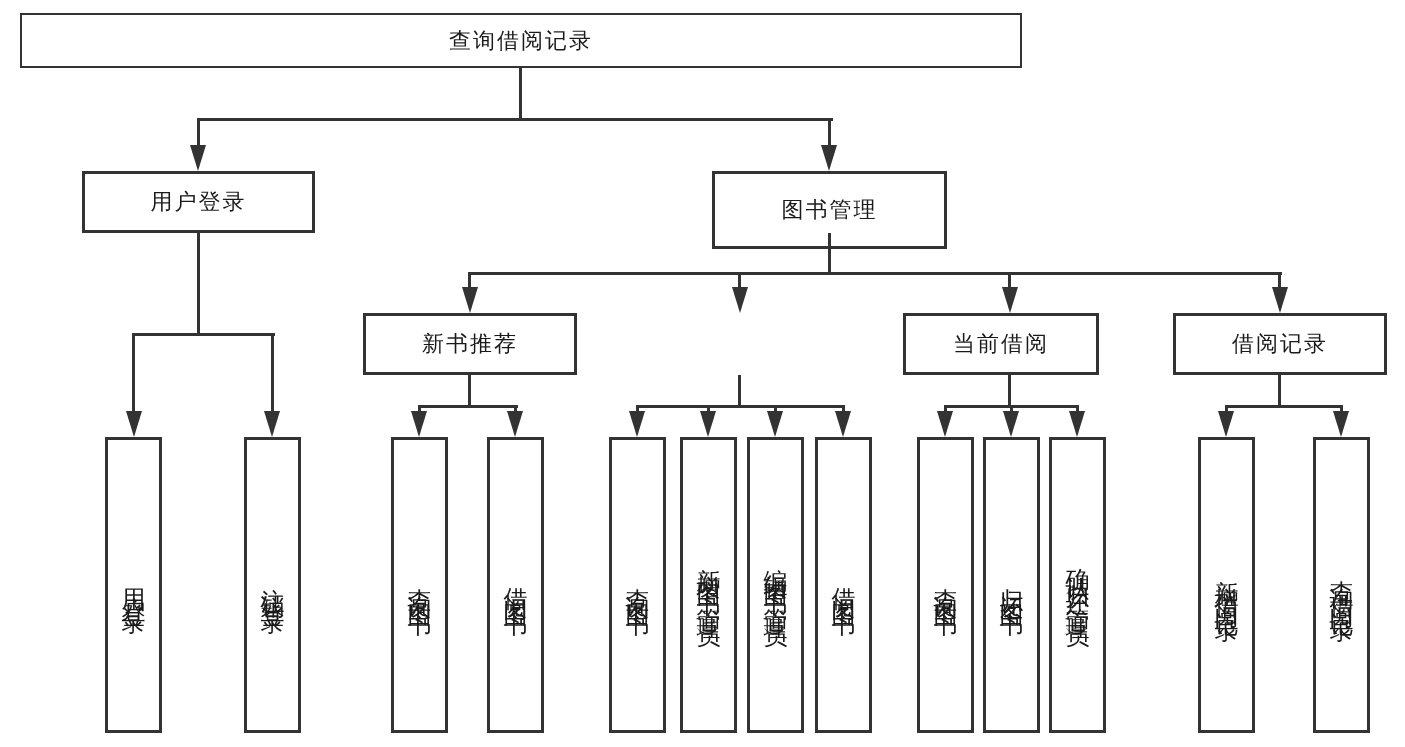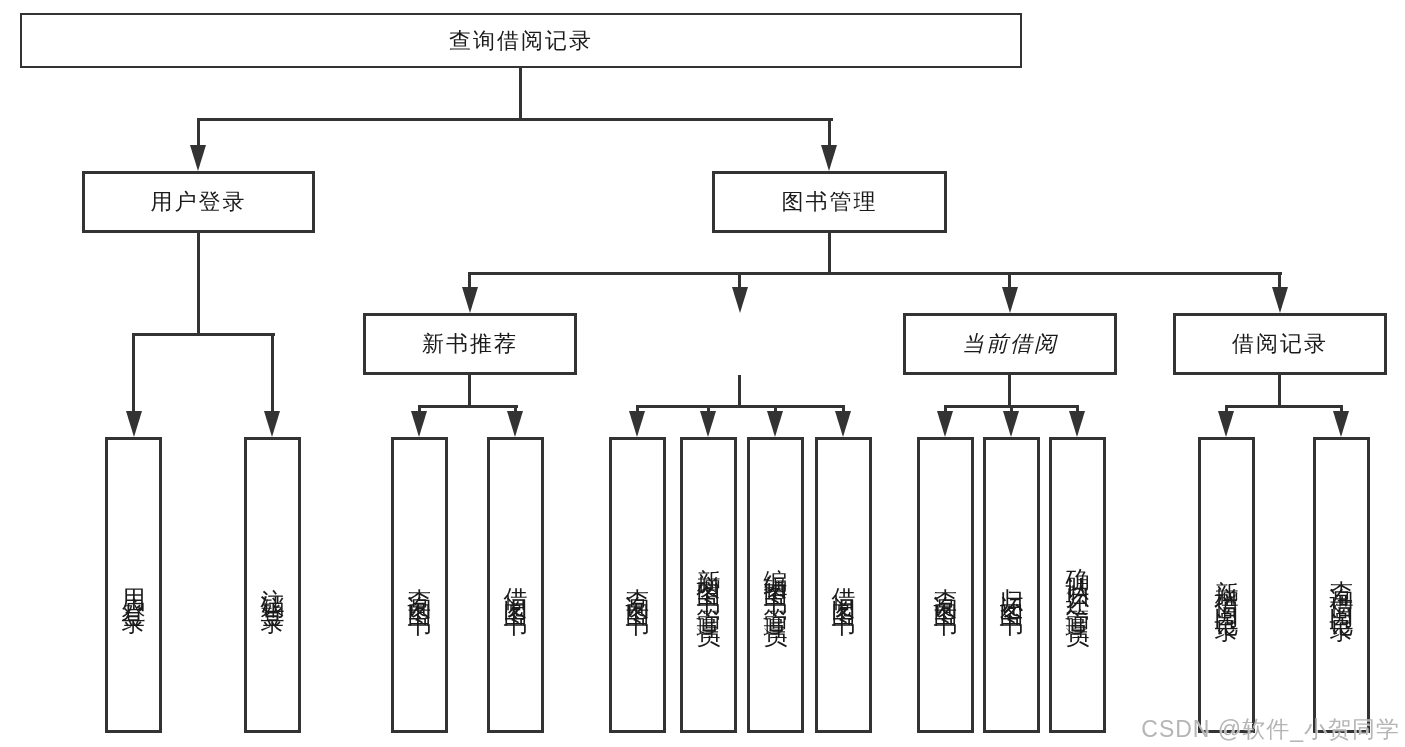--- a/index.html
+++ b/index.html
@@ -71,21 +71,21 @@
   <div class="vline" style="left:519px; top:68px; height:52px;"></div>
   <div class="hline" style="left:197px; top:118px; width:636px;"></div>
   <div class="vline" style="left:197px; top:118px; height:30px;"></div>
   <div class="vline" style="left:828px; top:118px; height:30px;"></div>
   <div class="arrow" style="left:190px; top:145px;"></div>
   <div class="arrow" style="left:821px; top:145px;"></div>
 
   <div class="node" style="left:82px; top:171px; width:233px; height:62px;">
     <span class="hlabel">用户登录</span>
   </div>
-  <div class="node" style="left:712px; top:171px; width:235px; height:62px;">
+  <div class="node" style="left:712px; top:171px; width:235px; height:78px;">
     <span class="hlabel">图书管理</span>
   </div>
 
   <div class="vline" style="left:197px; top:233px; height:102px;"></div>
   <div class="hline" style="left:132px; top:333px; width:143px;"></div>
   <div class="vline" style="left:132px; top:333px; height:80px;"></div>
   <div class="vline" style="left:271px; top:333px; height:80px;"></div>
   <div class="arrow" style="left:126px; top:411px;"></div>
   <div class="arrow" style="left:264px; top:411px;"></div>
 
@@ -96,21 +96,21 @@
   <div class="vline" style="left:1008px; top:272px; height:20px;"></div>
   <div class="vline" style="left:1278px; top:272px; height:20px;"></div>
   <div class="arrow" style="left:462px;  top:287px;"></div>
   <div class="arrow" style="left:732px;  top:287px;"></div>
   <div class="arrow" style="left:1002px; top:287px;"></div>
   <div class="arrow" style="left:1272px; top:287px;"></div>
 
   <div class="node" style="left:363px; top:313px; width:214px; height:62px;">
     <span class="hlabel">新书推荐</span>
   </div>
-  <div class="node" style="left:903px; top:313px; width:214px; height:62px;font-style:italic;">
+  <div class="node" style="left:903px; top:313px; width:196px; height:62px;">
     <span class="hlabel">当前借阅</span>
   </div>
   <div class="node" style="left:1173px; top:313px; width:214px; height:62px;">
     <span class="hlabel">借阅记录</span>
   </div>
 
   <div class="vline" style="left:468px; top:375px; height:32px;"></div>
   <div class="hline" style="left:418px; top:405px; width:100px;"></div>
   <div class="vline" style="left:418px; top:405px; height:8px;"></div>
   <div class="vline" style="left:514px; top:405px; height:8px;"></div>
@@ -177,15 +177,14 @@
   <div class="node" style="left:1049px; top:437px; width:57px; height:296px;">
     <span class="vlabel">确认归还（管理员）</span>
   </div>
   <div class="node" style="left:1198px; top:437px; width:57px; height:296px;">
     <span class="vlabel">新增借阅记录</span>
   </div>
   <div class="node" style="left:1313px; top:437px; width:57px; height:296px;">
     <span class="vlabel">查询借阅记录</span>
   </div>
 
-  <div class="watermark">CSDN @软件_小贺同学</div>
 
 </div>
 
 </body></html>

